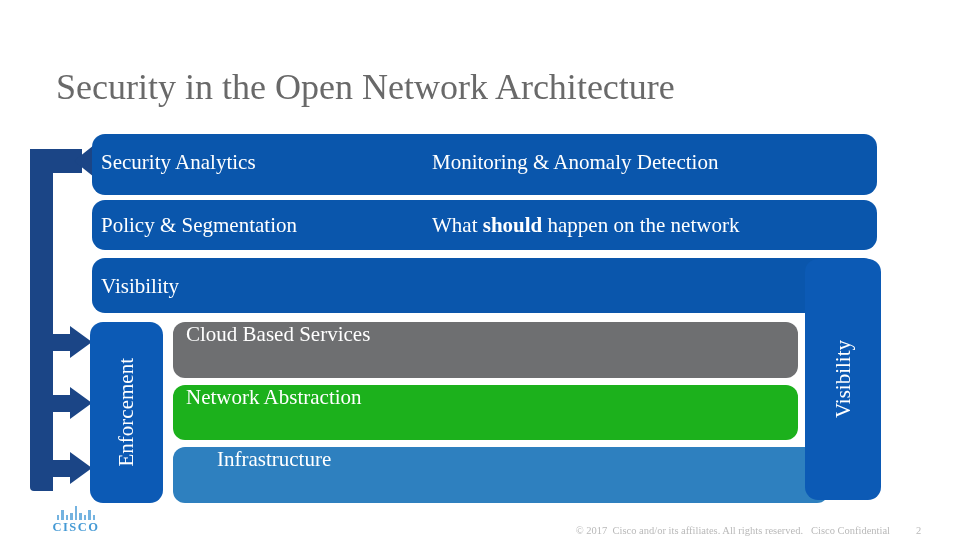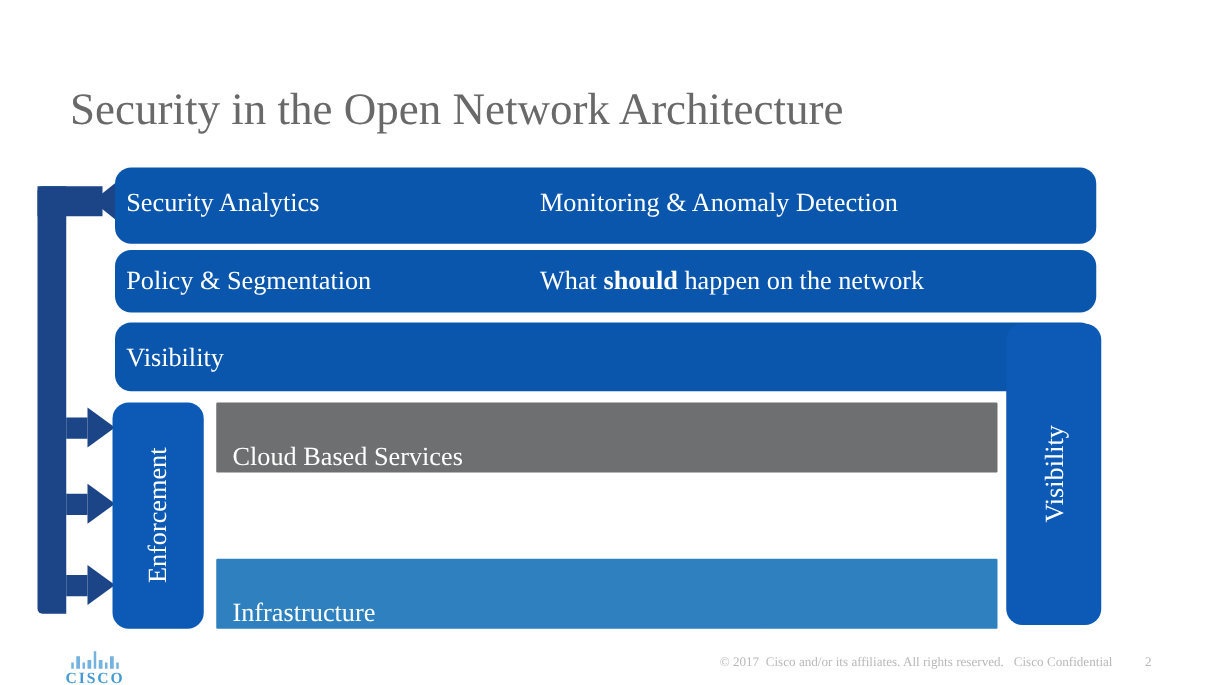--- a/index.html
+++ b/index.html
@@ -49,38 +49,38 @@
   .vbar{
     position:absolute;background:var(--vertical-blue,#0C5AB5);
     border-radius:13px;display:flex;align-items:center;justify-content:center;
     color:#ffffff;font-size:21px;
   }
   .enforcement{left:90px;top:303px;width:73px;height:181px;}
   .visibility-v{left:805px;top:240px;width:76px;height:241px;}
   .vlabel{writing-mode:vertical-rl;transform:rotate(180deg);white-space:nowrap;}
   
   .layer{
-    position:absolute;left:173px;width:625px;border-radius:1px;
-    display:flex;align-items:flex-end;color:#ffffff;font-size:21px;
+    position:absolute;left:173px;width:625px;border-radius:12px;
+    display:flex;align-items:flex-start;color:#ffffff;font-size:21px;
   }
   .layer .lbl{padding-left:13px;white-space:nowrap;}
   .layer1{top:303px;height:56px;background:#6E6F71;}
   .layer2{top:366px;height:55px;background:#1CB11C;}
   .layer3{top:428px;height:56px;background:#2E80BF;}
   
   .copyright{
     position:absolute;top:506px;right:85px;
     font-size:10.5px;color:var(--footer-gray,#B9B9B9);white-space:pre;
   }
   .pagenum{
     position:absolute;top:506px;left:916px;
     font-size:10.5px;color:var(--footer-gray,#B9B9B9);
   }
   
-  .logo{position:absolute;left:50px;top:502px;width:52px;text-align:center;}
+  .logo{position:absolute;left:50px;top:487px;width:52px;text-align:center;}
   .logo-bars{display:flex;align-items:flex-end;justify-content:center;height:14px;gap:2px;}
   .logo-bars i{display:block;width:2.5px;background:var(--logo-blue,#459AD5);opacity:.75;}
   .b1{height:5px;} .b2{height:10px;} .b3{height:7px;} .b4{height:14px;}
   .logo-text{
     margin-top:1px;font-size:12.5px;font-weight:bold;color:var(--logo-blue,#459AD5);
     letter-spacing:1.5px;line-height:1;
   }
 </style>
 </head>
 <body>
@@ -111,21 +111,24 @@
     <span class="lbl">Visibility</span>
   </div>
 
   <div class="vbar enforcement">
     <span class="vlabel">Enforcement</span>
   </div>
 
   <div class="layer layer1" style="background: rgb(110, 111, 113);">
     <span class="lbl">Cloud Based Services</span>
   </div>
-  <div class="layer layer3" style="background: rgb(46, 128, 191);">
+  <div class="layer layer2" style="background: rgb(28, 177, 28);">
+    <span class="lbl">Network Abstraction</span>
+  </div>
+  <div class="layer layer3" style="background: rgb(46, 128, 191); padding-left: 31px;">
     <span class="lbl">Infrastructure</span>
   </div>
 
   <div class="vbar visibility-v">
     <span class="vlabel">Visibility</span>
   </div>
 
   <span class="copyright">© 2017  Cisco and/or its affiliates. All rights reserved.   Cisco Confidential</span>
   <span class="pagenum">2</span>
 

